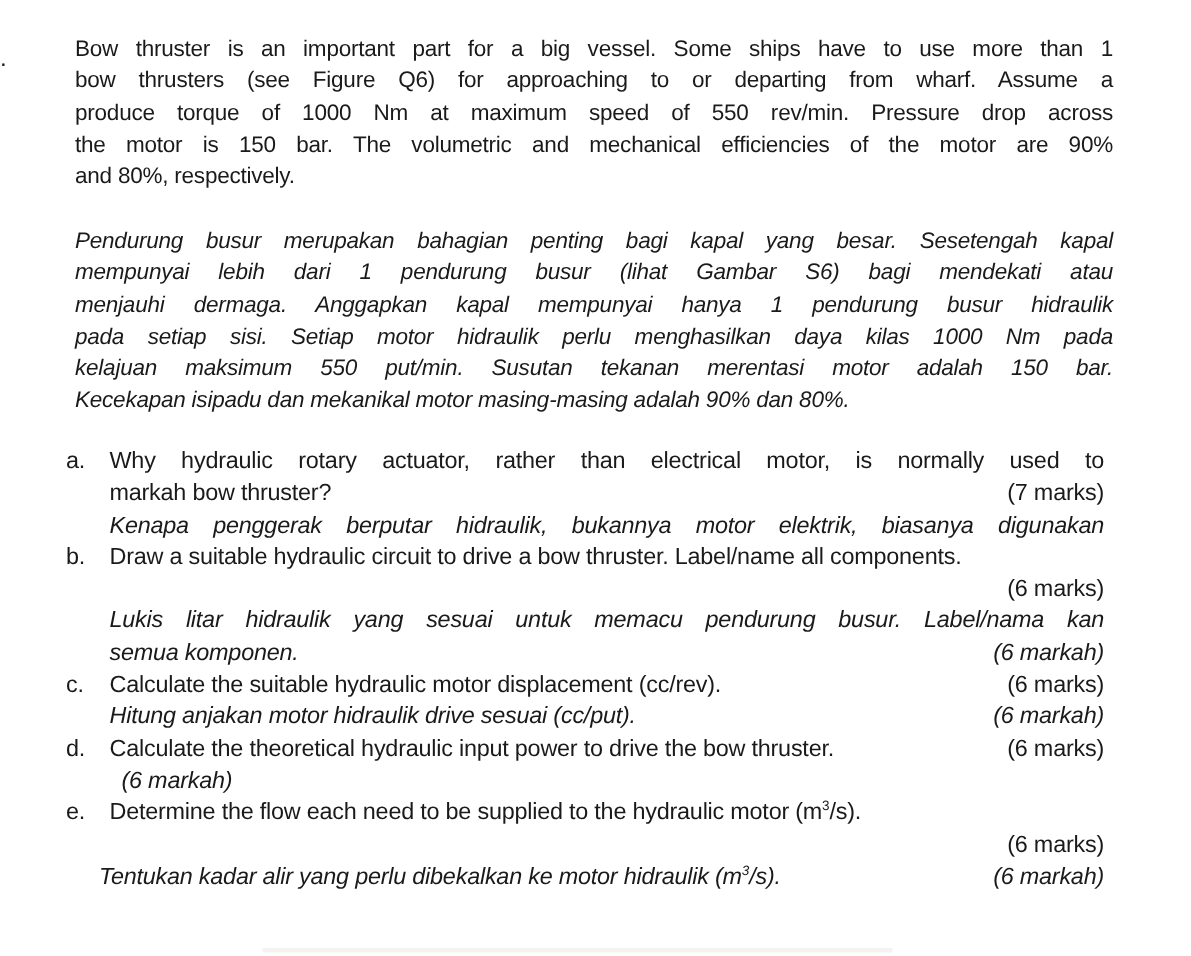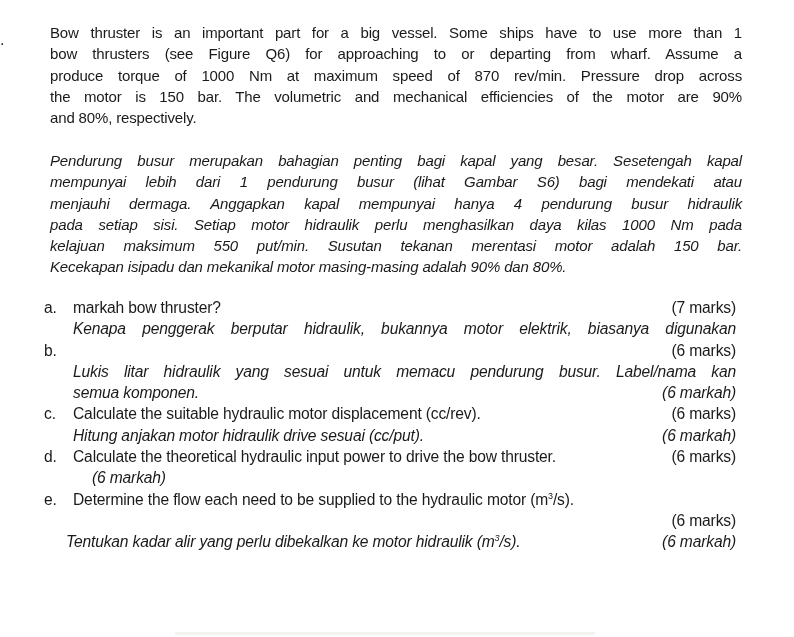--- a/index.html
+++ b/index.html
@@ -73,21 +73,20 @@
       white-space: nowrap;
     }
     .row.justify {
       display: block;
       text-align: justify;
       text-align-last: justify;
     }
     .row .marks {
       flex: 0 0 auto;
       padding-left: 8px;
-      margin-left: 11px;
     }
     .ital { font-style: italic; }
     .row.right {
       justify-content: flex-end;
     }
     .part-e-ms {
       margin-left: -7px;
     }
     sup {
       font-size: 9px;
@@ -106,47 +105,49 @@
 </head>
 <body>
 
 <div class="page">
 
   <span class="qnum-dot">.</span>
 
   <div class="para en-para">
     <span class="ln">Bow thruster is an important part for a big vessel. Some ships have to use more than 1</span>
     <span class="ln">bow thrusters (see Figure Q6) for approaching to or departing from wharf. Assume a</span>
-    <span class="ln">produce torque of 1000 Nm at maximum speed of 870 rev/min.  Pressure drop across</span>
+    <span class="ln">produce torque of 1000 Nm at maximum speed of 550 rev/min.  Pressure drop across</span>
     <span class="ln">the motor is 150 bar. The volumetric and mechanical efficiencies of the motor are 90%</span>
     <span class="ln last">and 80%, respectively.</span>
   </div>
 
   <div class="para ms-para">
     <span class="ln">Pendurung busur merupakan bahagian penting bagi kapal yang besar. Sesetengah kapal</span>
     <span class="ln">mempunyai lebih dari 1 pendurung busur (lihat Gambar S6) bagi mendekati atau</span>
-    <span class="ln">menjauhi dermaga. Anggapkan kapal mempunyai hanya 4 pendurung busur hidraulik</span>
+    <span class="ln">menjauhi dermaga. Anggapkan kapal mempunyai hanya 1 pendurung busur hidraulik</span>
     <span class="ln">pada setiap sisi. Setiap motor hidraulik perlu menghasilkan daya kilas 1000 Nm pada</span>
     <span class="ln">kelajuan maksimum 550 put/min. Susutan tekanan merentasi motor adalah 150 bar.</span>
     <span class="ln last">Kecekapan isipadu dan mekanikal motor masing-masing adalah 90% dan 80%.</span>
   </div>
 
   <div class="parts">
 
     <div class="part">
       <span class="part-label">a.</span>
+      <div class="row justify">Why hydraulic rotary actuator, rather than electrical motor, is normally used to</div>
       <div class="row">
         <span>markah bow thruster?</span>
         <span class="marks">(7 marks)</span>
       </div>
       <div class="row justify ital">Kenapa penggerak berputar hidraulik, bukannya motor elektrik, biasanya digunakan</div>
     </div>
 
     <div class="part">
       <span class="part-label">b.</span>
+      <div class="row">Draw a suitable hydraulic circuit to drive a bow thruster. Label/name all components.</div>
       <div class="row right">
         <span class="marks">(6 marks)</span>
       </div>
       <div class="row justify ital">Lukis litar hidraulik yang sesuai untuk memacu pendurung busur. Label/nama kan</div>
       <div class="row ital">
         <span>semua komponen.</span>
         <span class="marks">(6 markah)</span>
       </div>
     </div>
 

